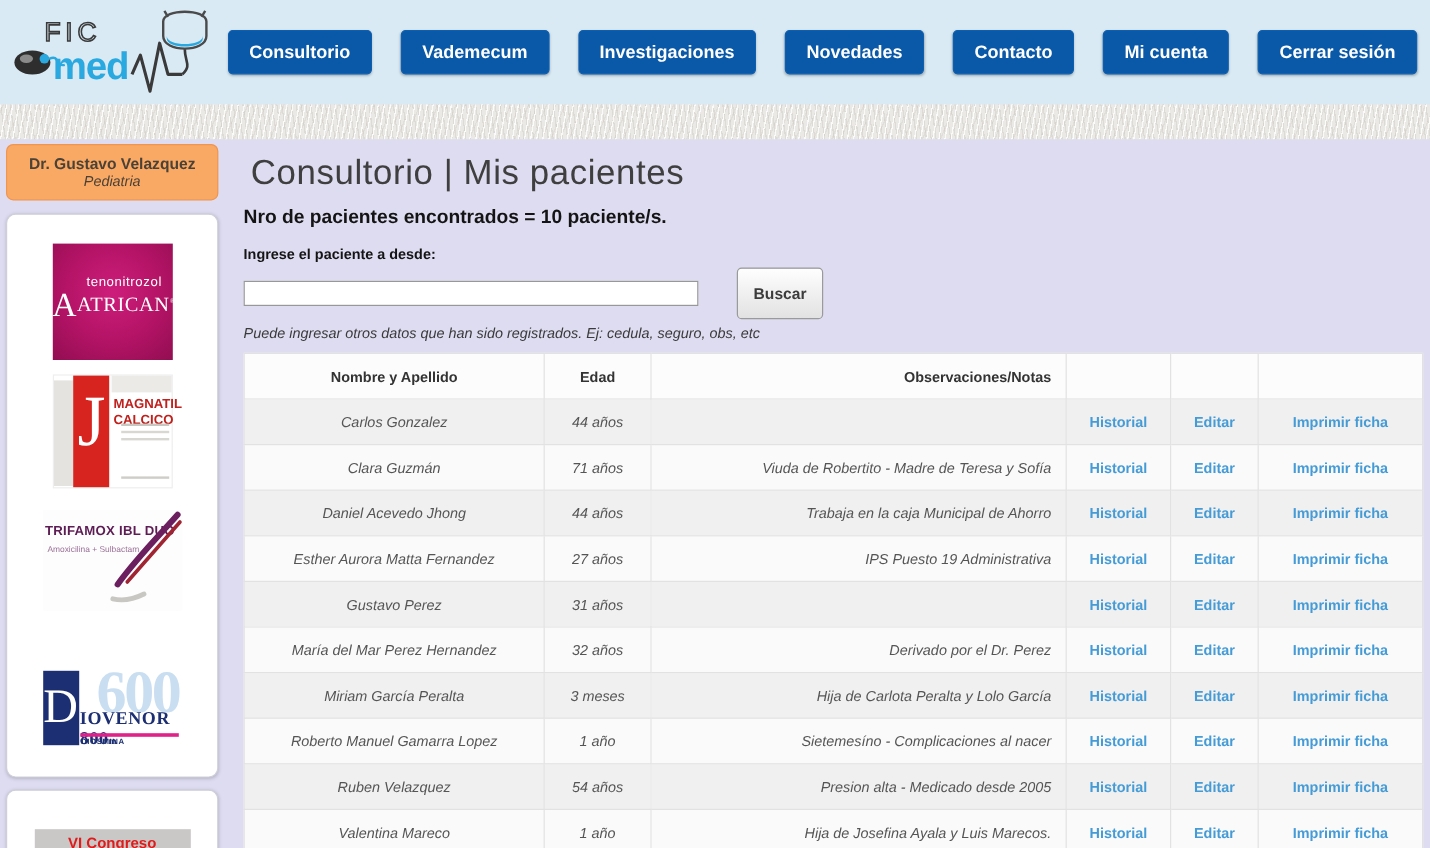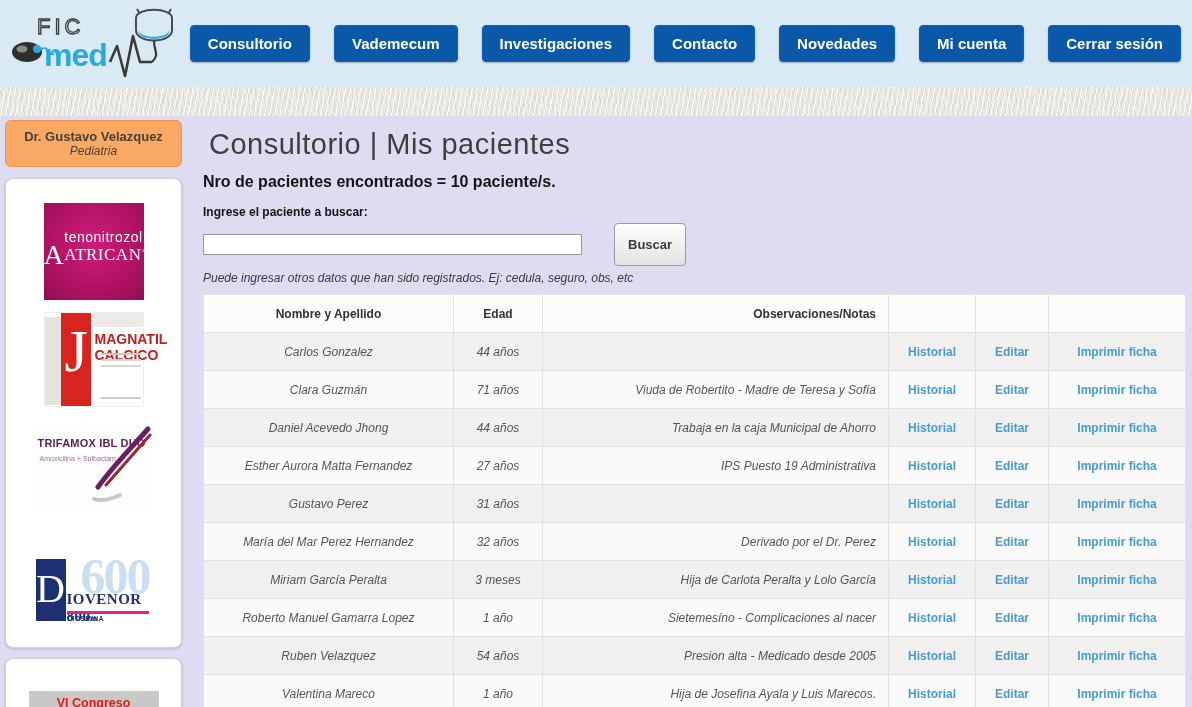--- a/index.html
+++ b/index.html
@@ -26,31 +26,31 @@
   .doctor-card { background:#f9a964; border:1px solid #f0944e; border-radius:6px; height:47px;
                  display:flex; flex-direction:column; align-items:center; justify-content:center; }
   .doctor-name { font-size:13px; font-weight:bold; color:#4b4237; }
   .doctor-spec { font-size:12px; font-style:italic; color:#4b4237; }
 
   .ads-card { margin-top:11px; background:#fff; border:1px solid #cfcfda; border-radius:8px; height:470px;
               box-shadow:0 1px 3px rgba(0,0,0,.18); display:flex; flex-direction:column; align-items:center; }
 
   .ad-atrican { width:100px; height:97px; margin-top:24px; position:relative; color:#fff; text-align:center;
                 background:radial-gradient(circle at 50% 42%, #cd1d7b 0%, #b31365 55%, #920e52 100%); }
-  .atrican-sub { position:absolute; top:26px; left:0; width:100%; font-size:14px; letter-spacing:.5px;padding-left:20px; }
+  .atrican-sub { position:absolute; top:26px; left:0; width:100%; font-size:11px; letter-spacing:.5px;padding-left:20px; }
   .atrican-brand { position:absolute; top:36px; left:0; width:100%; font-family:"Liberation Serif",serif; font-size:17px; letter-spacing:.5px; }
   .atrican-brand .big-a { font-size:28px; vertical-align:-4px; }
   .atrican-brand sup { font-size:6px; }
 
   .ad-magnatil { width:100px; height:95px; margin-top:12px; position:relative; background:#fff; border:1px solid #eee; }
   .mag-side { position:absolute; left:0; top:4px; width:16px; height:88px; background:#e4e3df; }
   .mag-stripe { position:absolute; left:16px; top:0; width:30px; height:93px; background:#d8241f; }
   .mag-j { position:absolute; left:20px; top:8px; color:#fff; font-family:"Liberation Serif",serif; font-size:60px; line-height:1; }
   .mag-top { position:absolute; left:48px; top:0; width:50px; height:14px; background:#eceae6; }
-  .mag-brand { position:absolute; left:50px; top:18px; font-size:14px; font-weight:bold; color:#c0211c; line-height:1.15; text-align:right; width:46px; }
+  .mag-brand { position:absolute; left:50px; top:18px; font-size:11px; font-weight:bold; color:#c0211c; line-height:1.15; text-align:right; width:46px; }
   .mag-lines { position:absolute; left:56px; top:40px; width:40px; height:2px; background:#c9c7c2; box-shadow:0 6px 0 #d9d7d2, 0 12px 0 #d9d7d2, 0 44px 0 #cfcdc8; }
 
   .ad-trifamox { width:116px; height:84px; margin-top:18px; position:relative; background:#fdfdfd; }
   .tri-brand { position:absolute; top:12px; left:2px; font-size:11px; font-weight:bold; color:#5d1c54; letter-spacing:.2px; }
   .tri-sub { position:absolute; top:30px; left:4px; font-size:7px; color:#9a7096; }
   .tri-swoosh { position:absolute; right:0; top:0; }
 
   .ad-diovenor { width:116px; height:92px; margin-top:42px; position:relative; background:#fff; }
   .dio-watermark { position:absolute; right:2px; top:-4px; font-size:50px; font-weight:bold; color:#c9def1; font-family:"Liberation Serif",serif; letter-spacing:-2px; }
   .dio-dblock { position:absolute; left:0; top:8px; width:30px; height:62px; background:#1c2f72; color:#fff;
@@ -112,22 +112,22 @@
           <path d="M129 24 C129 33 159 33 159 24 L159 26 C159 35 129 35 129 26 Z" fill="#2aa9e0"></path>
           <path d="M130 8 l-3 -5 M158 8 l3 -5" stroke="#4a4a4a" stroke-width="2" fill="none"></path>
           <path d="M144 35 C144 46 150 48 142 56" stroke="#3a3a3a" stroke-width="2.2" fill="none"></path>
         </g>
       </svg>
     </div>
     <div class="nav">
       <button class="nav-btn">Consultorio</button>
       <button class="nav-btn">Vademecum</button>
       <button class="nav-btn">Investigaciones</button>
+      <button class="nav-btn">Novedades</button>
       <button class="nav-btn">Contacto</button>
-      <button class="nav-btn">Novedades</button>
       <button class="nav-btn">Mi cuenta</button>
       <button class="nav-btn">Cerrar sesión</button>
     </div>
   </div>
 
   <div class="texture-strip"></div>
 
   <div class="sidebar">
     <div class="doctor-card">
       <div class="doctor-name">Dr. Gustavo Velazquez</div>
@@ -174,21 +174,21 @@
     <div class="congress-card">
       <div class="congress-band">
         <div class="congress-title">VI Congreso Paraguayo</div>
       </div>
     </div>
   </div>
 
   <div class="content">
     <div class="page-title">Consultorio | Mis pacientes</div>
     <div class="results-count">Nro de pacientes encontrados = 10 paciente/s.</div>
-    <div class="search-label">Ingrese el paciente a buscar:</div>
+    <div class="search-label">Ingrese el paciente a desde:</div>
     <div class="search-row">
       <input class="search-input" type="text" value="" style="">
       <button class="buscar-btn">Buscar</button>
     </div>
     <div class="search-hint">Puede ingresar otros datos que han sido registrados. Ej: cedula, seguro, obs, etc</div>
 
     <table class="patients">
       <colgroup>
         <col class="col-name">
           <col class="col-age">

